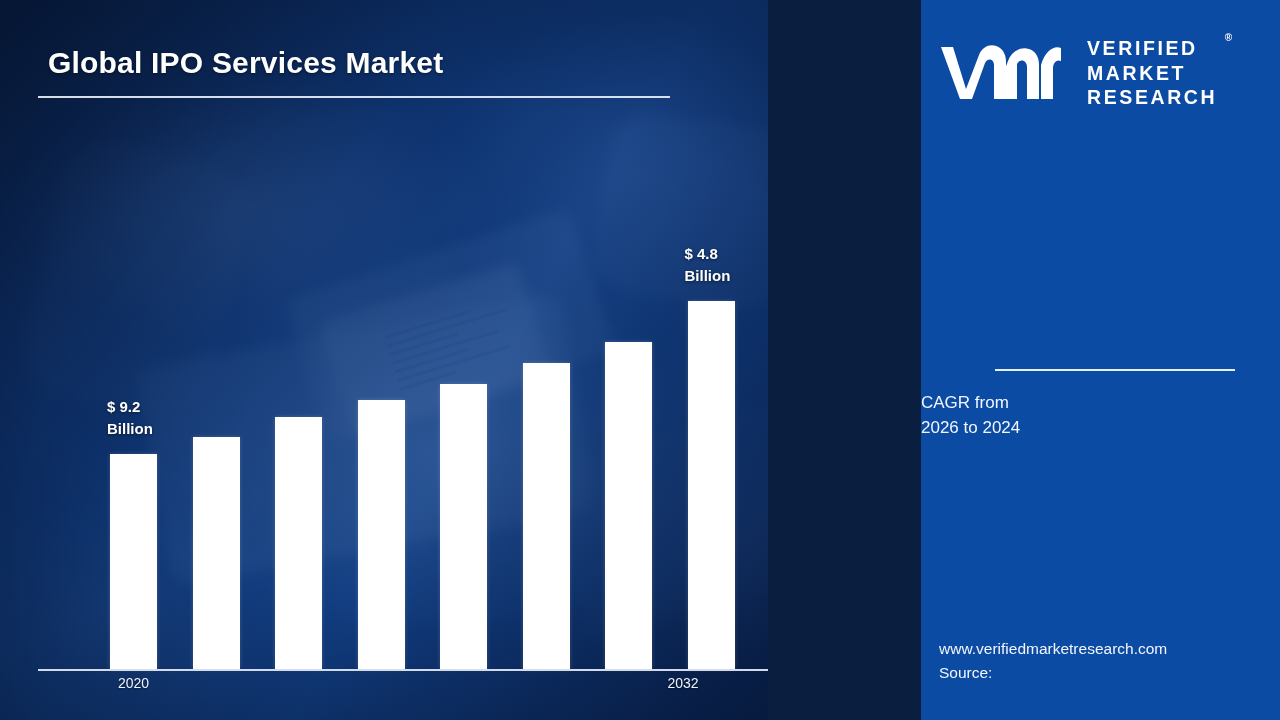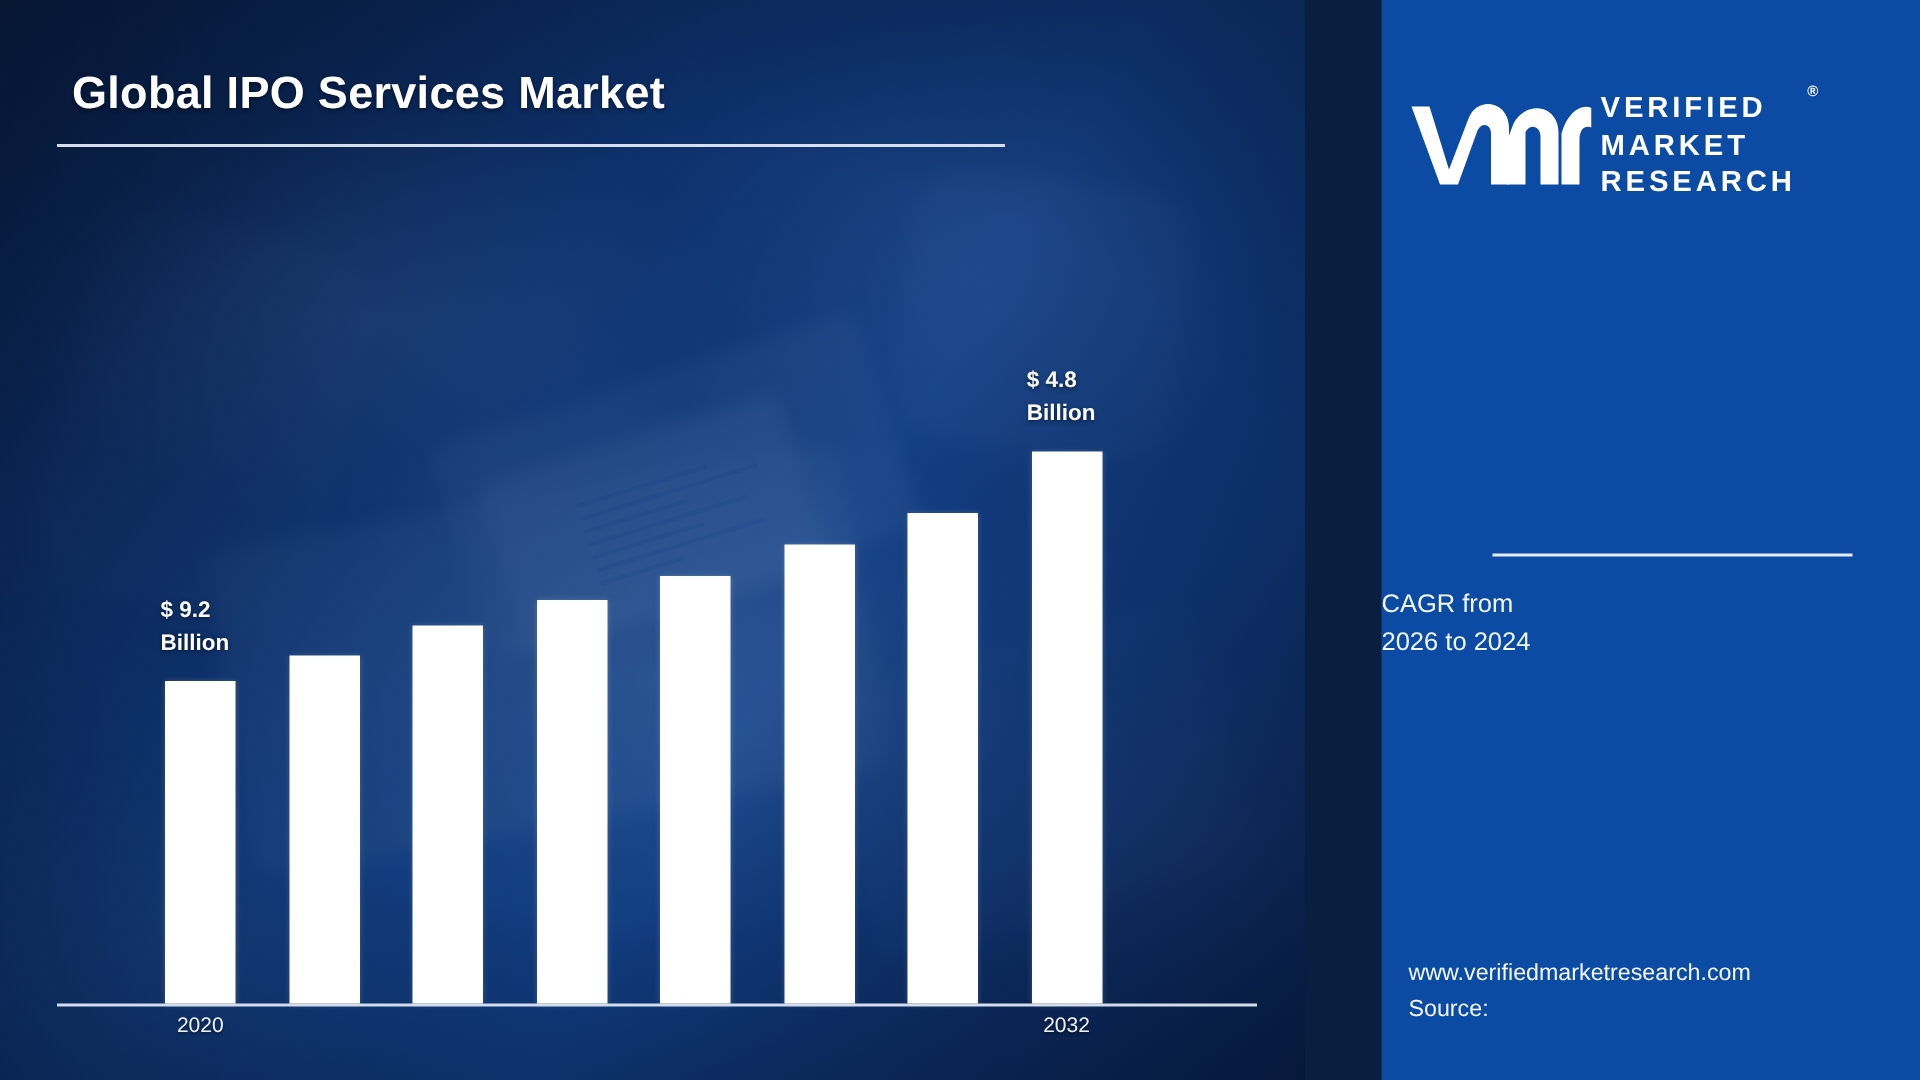--- a/index.html
+++ b/index.html
@@ -12,21 +12,21 @@
     width: 1280px;
     height: 720px;
     overflow: hidden;
     font-family: "Liberation Sans", sans-serif;
   }
 
   
   .left-panel {
     position: absolute;
     left: 0; top: 0;
-    width: 870px; height: 720px;
+    width: 768px; height: 720px;
     overflow: hidden;
     background: #404040;
   }
   
   .photo-layer {
     position: absolute;
     inset: 0;
     background:
       radial-gradient(ellipse 340px 200px at 250px 210px, rgba(150,180,225,0.40), rgba(150,180,225,0) 70%),
       radial-gradient(ellipse 300px 230px at 640px 180px, rgba(120,155,210,0.34), rgba(120,155,210,0) 72%),
@@ -138,22 +138,21 @@
     left: 921px; top: 0;
     width: 359px; height: 720px;
     background: #0c4ba3;
   }
   .logo-wrap {
     position: absolute;
     left: 18px; top: 28px;
     width: 330px; height: 90px;
     display: flex;
     align-items: center;
-    gap: 6px;
-    margin-top: 24px;
+    gap: 26px;
   }
   .logo-mark { flex: none; width: 122px; height: 64px; }
   .logo-text {
     position: relative;
     color: #ffffff;
     font-weight: bold;
     font-size: 19.5px;
     letter-spacing: 2.6px;
     line-height: 1.28;
   }
@@ -234,21 +233,21 @@
         <div class="bar" style="left: 357.5px; width: 47px; top: 400.236px; height: 268.764px;"></div>
         <div class="bar" style="left: 440px; width: 47px; top: 383.697px; height: 285.303px;"></div>
         <div class="bar" style="left: 522.5px; width: 47px; top: 363.022px; height: 305.978px;"></div>
         <div class="bar" style="left: 605px; width: 47px; top: 342.348px; height: 326.652px;"></div>
         <div class="bar" style="left: 687.5px; width: 47px; top: 301px; height: 368px;"></div>
         <div class="bar-label" style="left: 107px; top: 395.989px;">$ 9.2
 Billion</div>
         <div class="bar-label" style="left: 684.5px; top: 243px;">$ 4.8
 Billion</div>
         <div class="tick-label" style="left: 133.5px;">2020</div>
-        <div class="tick-label" style="left: 711px;">2032</div>
+        <div class="tick-label" style="left: 683px;">2032</div>
       </div>
   </div>
 
   <div class="right-panel">
 
     <div class="logo-wrap">
       <svg class="logo-mark" viewBox="0 0 122 64">
         <path d="M2 6 L14 6 L27 48 L40 14 C44 4 54 2 61 7 C65 10 67 15 67 21 L67 58 L55 58 L55 24
                  C55 18 49 16 46 22 L33 58 L21 58 Z" fill="#ffffff"></path>
         <path d="M69 20 C73 8 86 4 94 10 C98 13 100 18 100 24 L100 58 L88 58 L88 26

